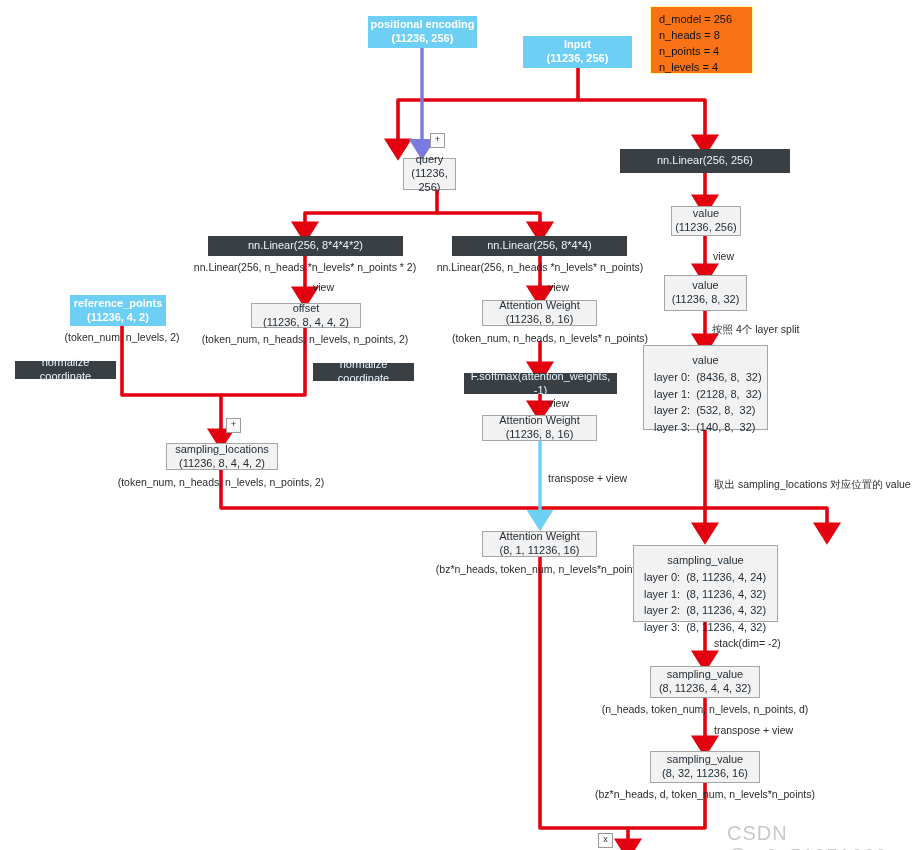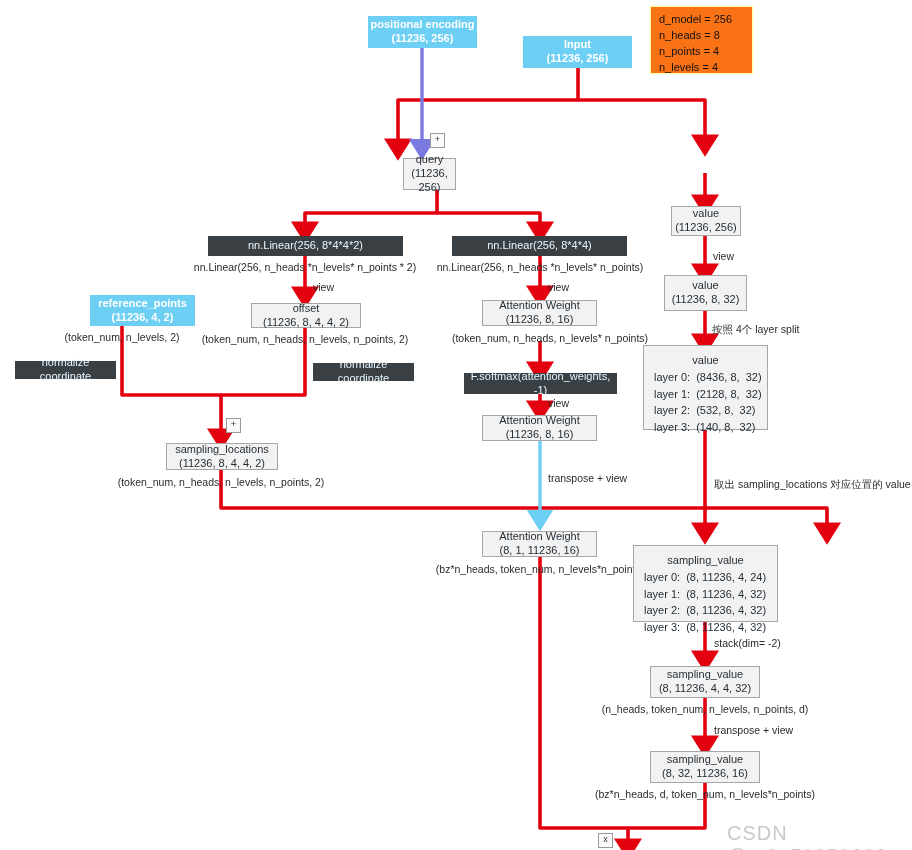--- a/index.html
+++ b/index.html
@@ -106,20 +106,23 @@
     <div>n_levels = 4</div>
   </div>
 
   <div class="plusbox" style="left:430px;top:133px;"><span>+</span></div>
 
   <div class="node n-grey" style="left:403px;top:158px;width:53px;height:32px;">
     <span>query</span>
     <span>(11236, 256)</span>
   </div>
 
+  <div class="node n-dark" style="left:620px;top:149px;width:170px;height:24px;">
+    <span>nn.Linear(256, 256)</span>
+  </div>
 
   <div class="node n-dark" style="left:208px;top:236px;width:195px;height:20px;">
     <span>nn.Linear(256, 8*4*4*2)</span>
   </div>
   <div class="cap c" style="left:305px;top:261px;">nn.Linear(256, n_heads *n_levels*  n_points * 2)</div>
 
   <div class="node n-dark" style="left:452px;top:236px;width:175px;height:20px;">
     <span>nn.Linear(256, 8*4*4)</span>
   </div>
   <div class="cap c" style="left:540px;top:261px;">nn.Linear(256, n_heads *n_levels*  n_points)</div>
@@ -149,21 +152,21 @@
     <span>(11236, 8, 16)</span>
   </div>
   <div class="lbl" style="left:548px;top:472px;">transpose + view</div>
 
   <div class="node n-grey" style="left:482px;top:531px;width:115px;height:26px;">
     <span>Attention Weight</span>
     <span>(8, 1, 11236, 16)</span>
   </div>
   <div class="cap c" style="left:540px;top:563px;">(bz*n_heads, token_num,  n_levels*n_points)</div>
 
-  <div class="node n-blue" style="left:70px;top:295px;width:105px;height:31px;margin-left:20px;">
+  <div class="node n-blue" style="left:70px;top:295px;width:96px;height:31px;">
     <span>reference_points</span>
     <span>(11236, 4, 2)</span>
   </div>
   <div class="cap c" style="left:122px;top:331px;">(token_num, n_levels, 2)</div>
 
   <div class="node n-dark" style="left:15px;top:361px;width:101px;height:18px;">
     <span>normalize coordinate</span>
   </div>
   <div class="node n-dark" style="left:313px;top:363px;width:101px;height:18px;">
     <span>normalize coordinate</span>

